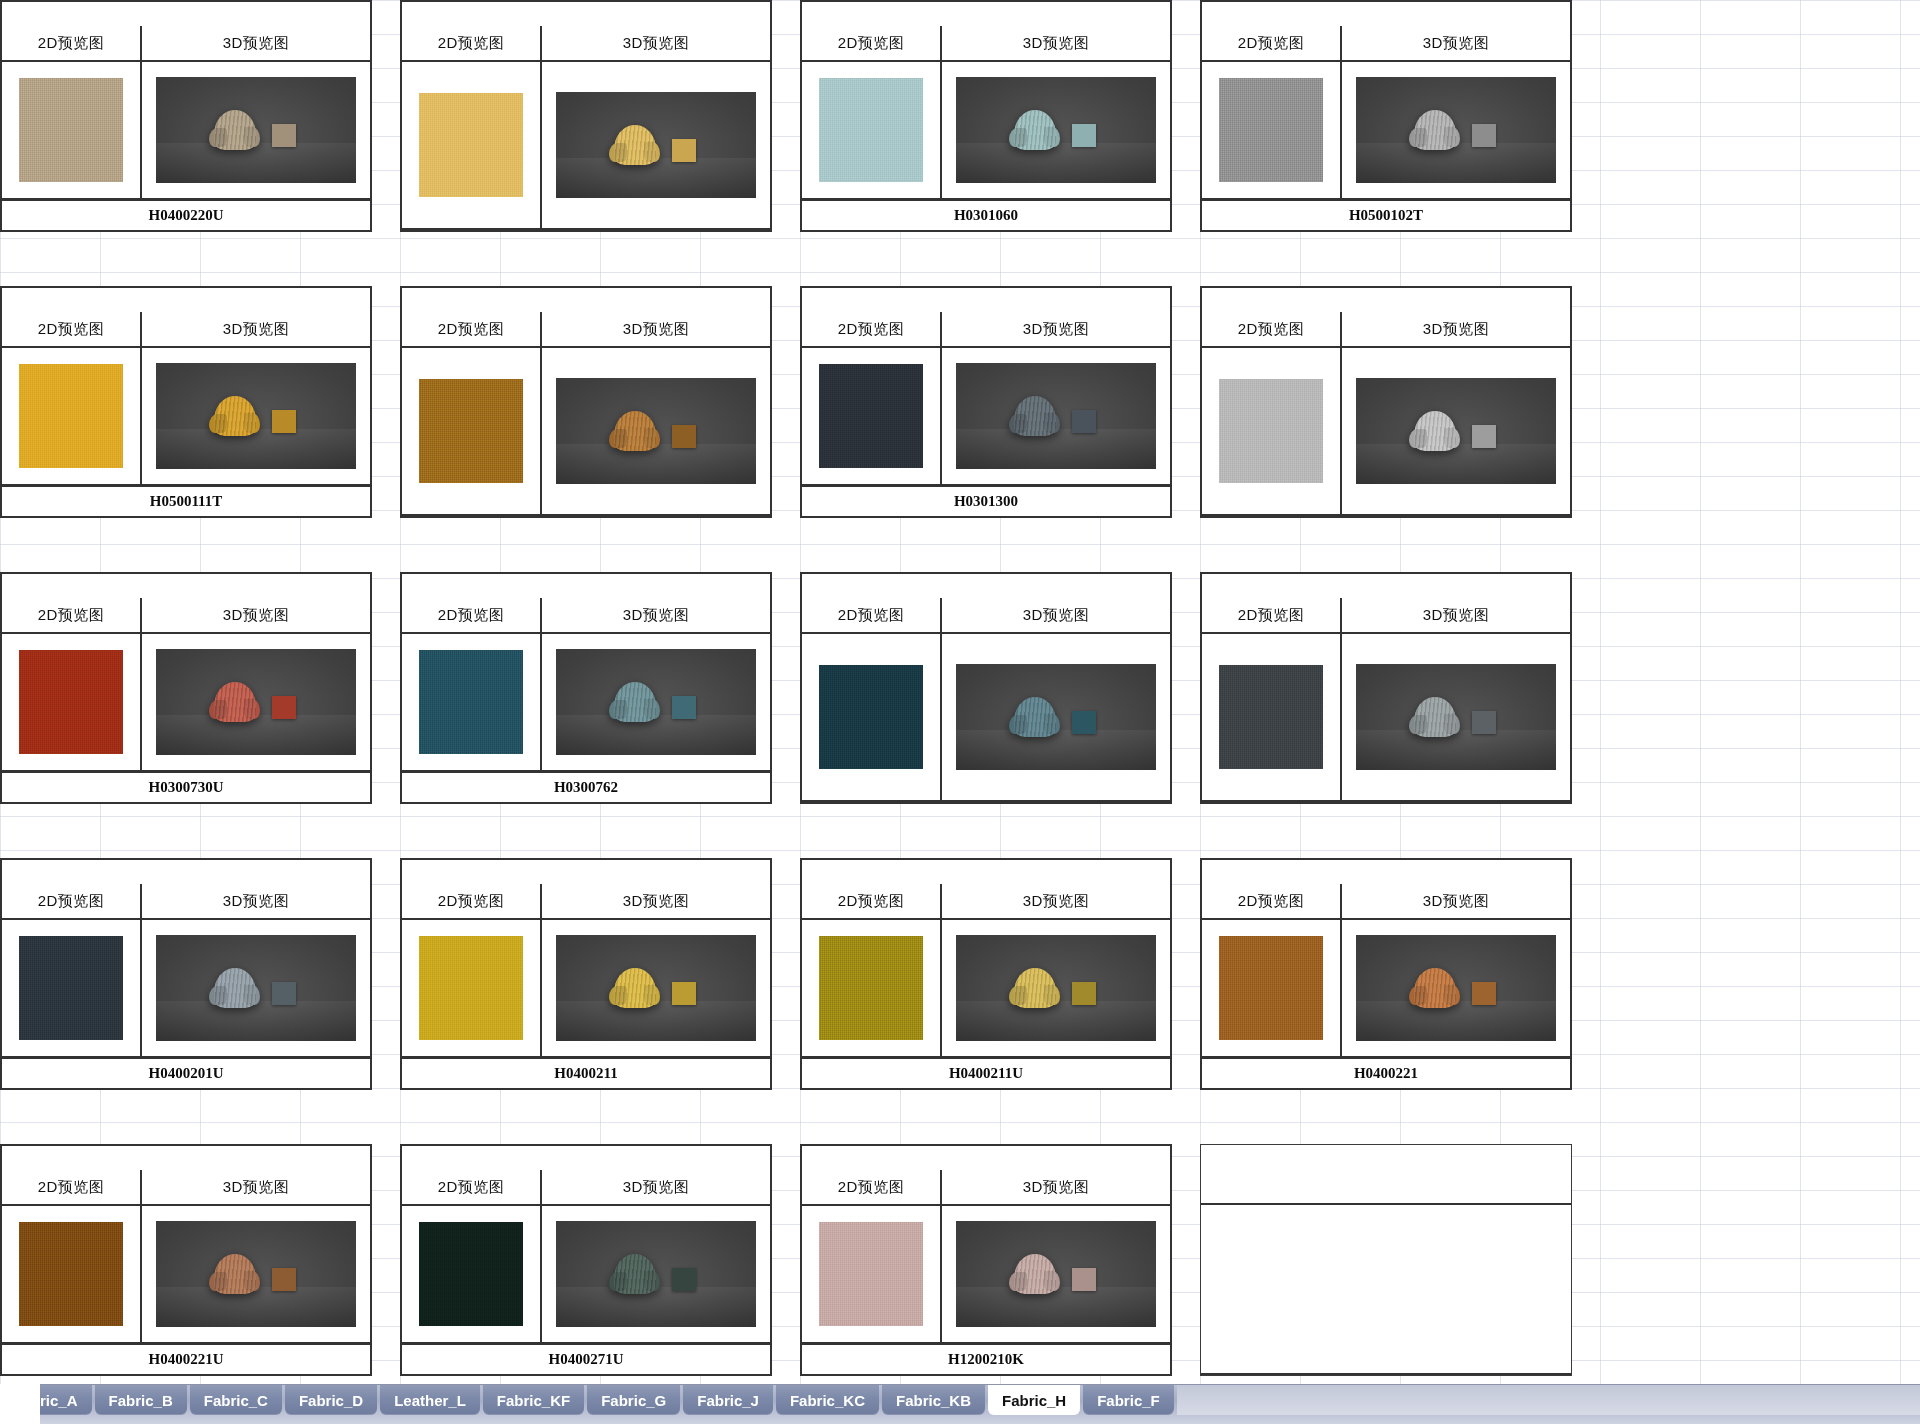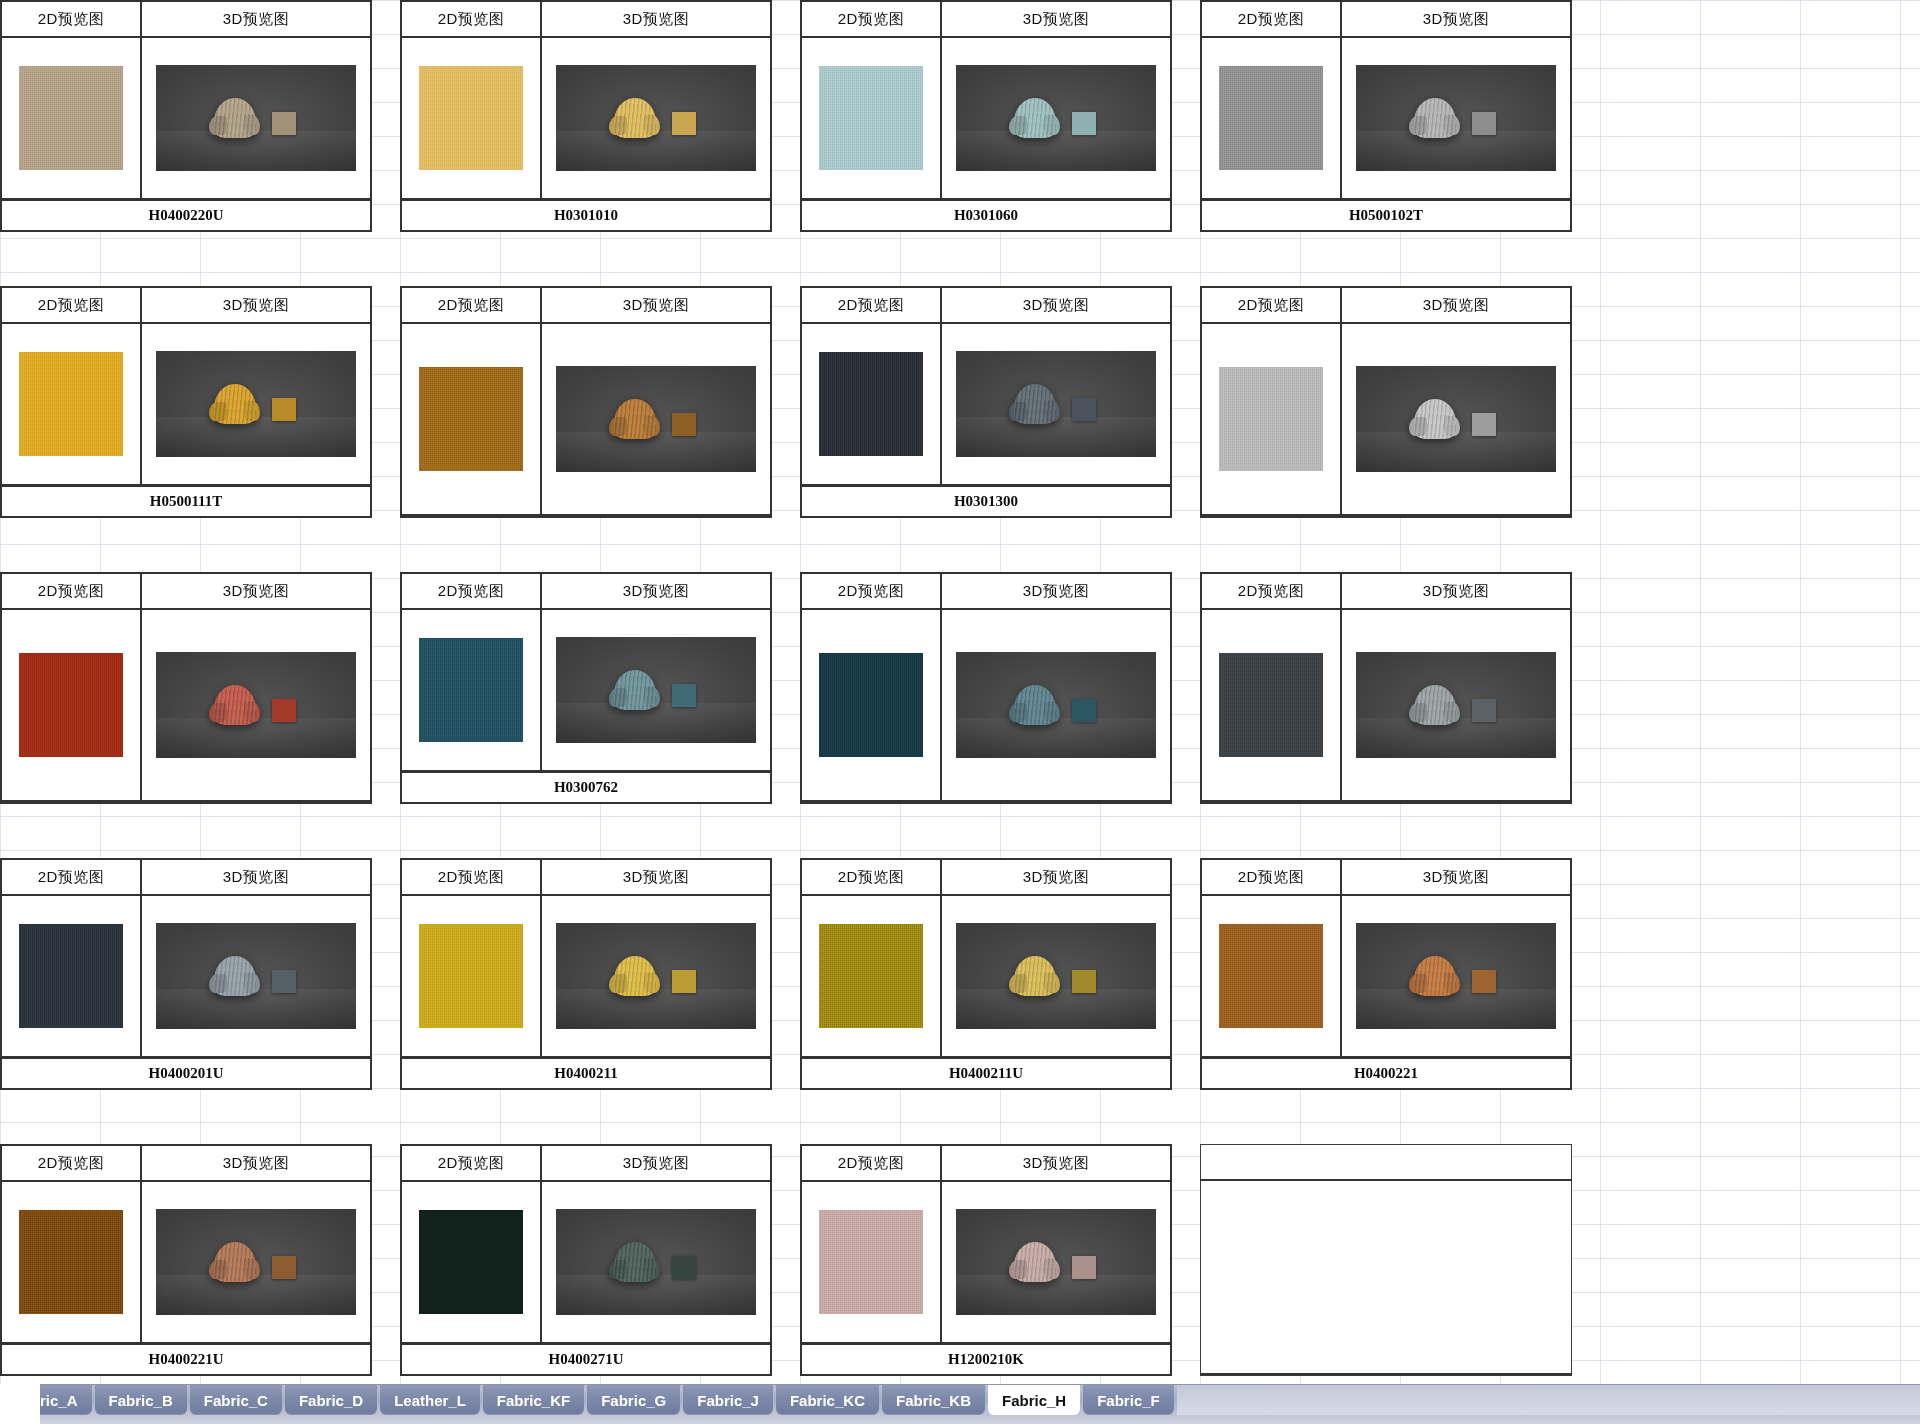--- a/index.html
+++ b/index.html
@@ -49,20 +49,21 @@
     display: flex;
     flex-direction: column;
   }
   .group.empty { border: 1px solid #3a3a3a; }
 
   .group-head {
     display: flex;
     height: 36px;
     border-bottom: 2px solid #333333;
     flex: 0 0 36px;
+    margin-top: 24px;
   }
   .head-cell {
     display: flex;
     align-items: center;
     justify-content: center;
     font-size: 15px;
     color: #111111;
     letter-spacing: .5px;
     background: #ffffff;
   }
@@ -260,21 +261,20 @@
             </div>
             <div class="cell-3d">
               <div class="render3d">
                 <div class="floor"></div>
                 <div class="drape" style="background: rgb(224, 189, 93);"></div>
                 <div class="folds"></div>
                 <div class="chip" style="background: rgb(201, 166, 79);"></div>
               </div>
             </div>
           </div>
-          <div class="group-label">H0301010</div>
         </div>
         <div class="group" style="left: 800px; width: 372px; height: 232px;">
           <div class="group-head">
             <div class="head-cell c2d">2D预览图</div>
             <div class="head-cell c3d">3D预览图</div>
           </div>
           <div class="group-body">
             <div class="cell-2d">
               <div class="swatch2d" style="background: rgb(167, 199, 200);"></div>
             </div>
@@ -402,20 +402,21 @@
             </div>
             <div class="cell-3d">
               <div class="render3d">
                 <div class="floor"></div>
                 <div class="drape" style="background: rgb(193, 90, 74);"></div>
                 <div class="folds"></div>
                 <div class="chip" style="background: rgb(163, 58, 42);"></div>
               </div>
             </div>
           </div>
+          <div class="group-label">H0300730U</div>
         </div>
         <div class="group" style="left: 400px; width: 372px; height: 232px;">
           <div class="group-head">
             <div class="head-cell c2d">2D预览图</div>
             <div class="head-cell c3d">3D预览图</div>
           </div>
           <div class="group-body">
             <div class="cell-2d">
               <div class="swatch2d" style="background: rgb(35, 80, 95);"></div>
             </div>

